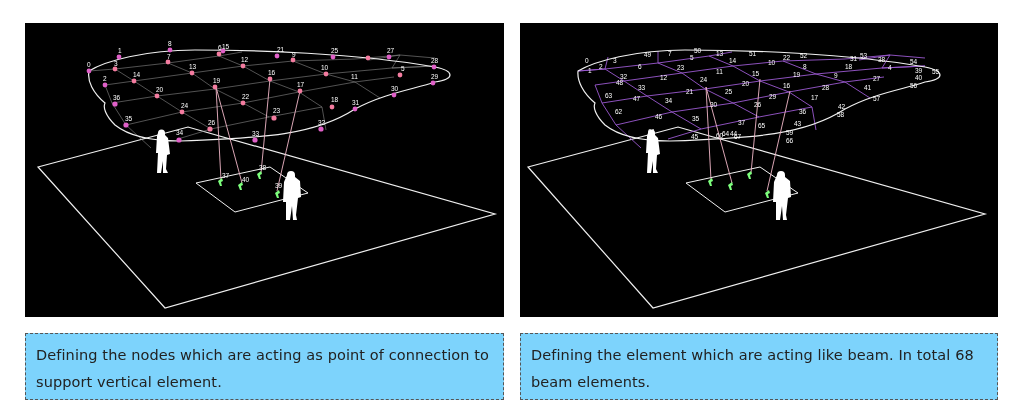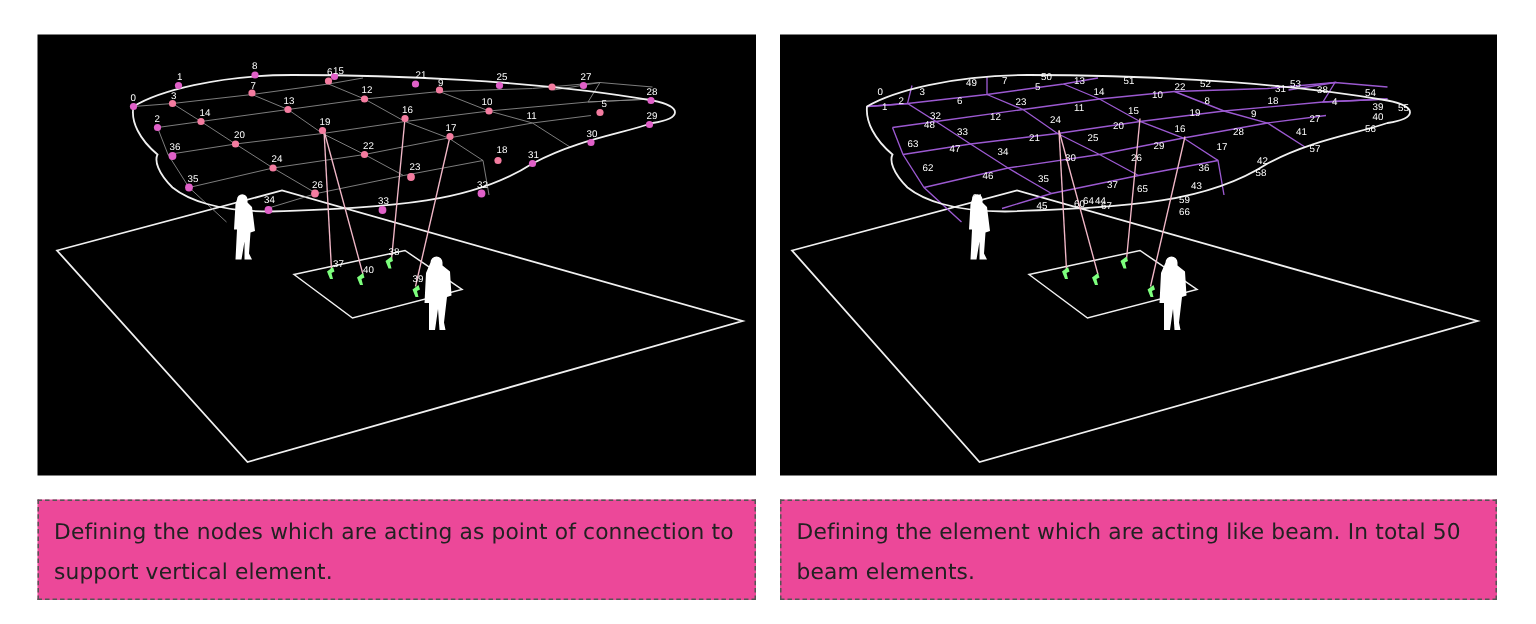--- a/index.html
+++ b/index.html
@@ -3,21 +3,21 @@
 <meta charset="utf-8">
 <style>
   html, body { margin: 0; padding: 0; background: #ffffff; }
   body { width: 1024px; height: 416px; position: relative; overflow: hidden;
          font-family: "DejaVu Sans", sans-serif; }
   .panel { position: absolute; top: 23px; height: 294px; background: #000; overflow: hidden; }
   #panel-left { left: 25px; width: 479px; }
   #panel-right { left: 520px; width: 478px; }
   .panel svg { position: absolute; left: 0; top: 0; width: 100%; height: 100%; }
   .caption { position: absolute; top: 333px; height: 67px; box-sizing: border-box;
-             border: 1px dashed #555; background: #ec4899; padding: 8px 10px 0 10px; }
+             border: 1px dashed #555; background: #7dd3fc; padding: 8px 10px 0 10px; }
   #caption-left { left: 25px; width: 479px; }
   #caption-right { left: 520px; width: 478px; }
   .caption p { margin: 0; font-family: "DejaVu Sans", sans-serif; font-size: 14.5px;
                line-height: 27px; color: #222; letter-spacing: 0.1px; }
   .lbl { font-family: "Liberation Sans", sans-serif; font-size: 6.5px; fill: #ffffff; }
 </style>
 </head>
 <body>
 
 <div class="panel" id="panel-left">
@@ -260,14 +260,14 @@
       <path d="M128,110 a3.5,3.5 0 1,1 7,0 l0,2 l3,3 l2,16 l-3,1 l-1,14 l2,4 l-5,0 l0,-12 l-2,12 l-4,0 l1,-20 l-2,0 l1,-17 z"></path>
       <path d="M257,152 a4,4 0 1,1 8,0 l0,2 l5,4 l1,16 l-3,1 l-2,17 l1,5 l-4,0 l-1,-14 l-2,14 l-4,0 l0,-18 l-3,0 l1,-20 z"></path>
     </g>
   </svg>
 </div>
 
 <div class="caption" id="caption-left">
   <p>Defining the nodes which are acting as point of connection to support vertical element.</p>
 </div>
 <div class="caption" id="caption-right">
-  <p>Defining the element which are acting like beam. In total 50 beam elements.</p>
+  <p>Defining the element which are acting like beam. In total 68 beam elements.</p>
 </div>
 
 </body></html>

